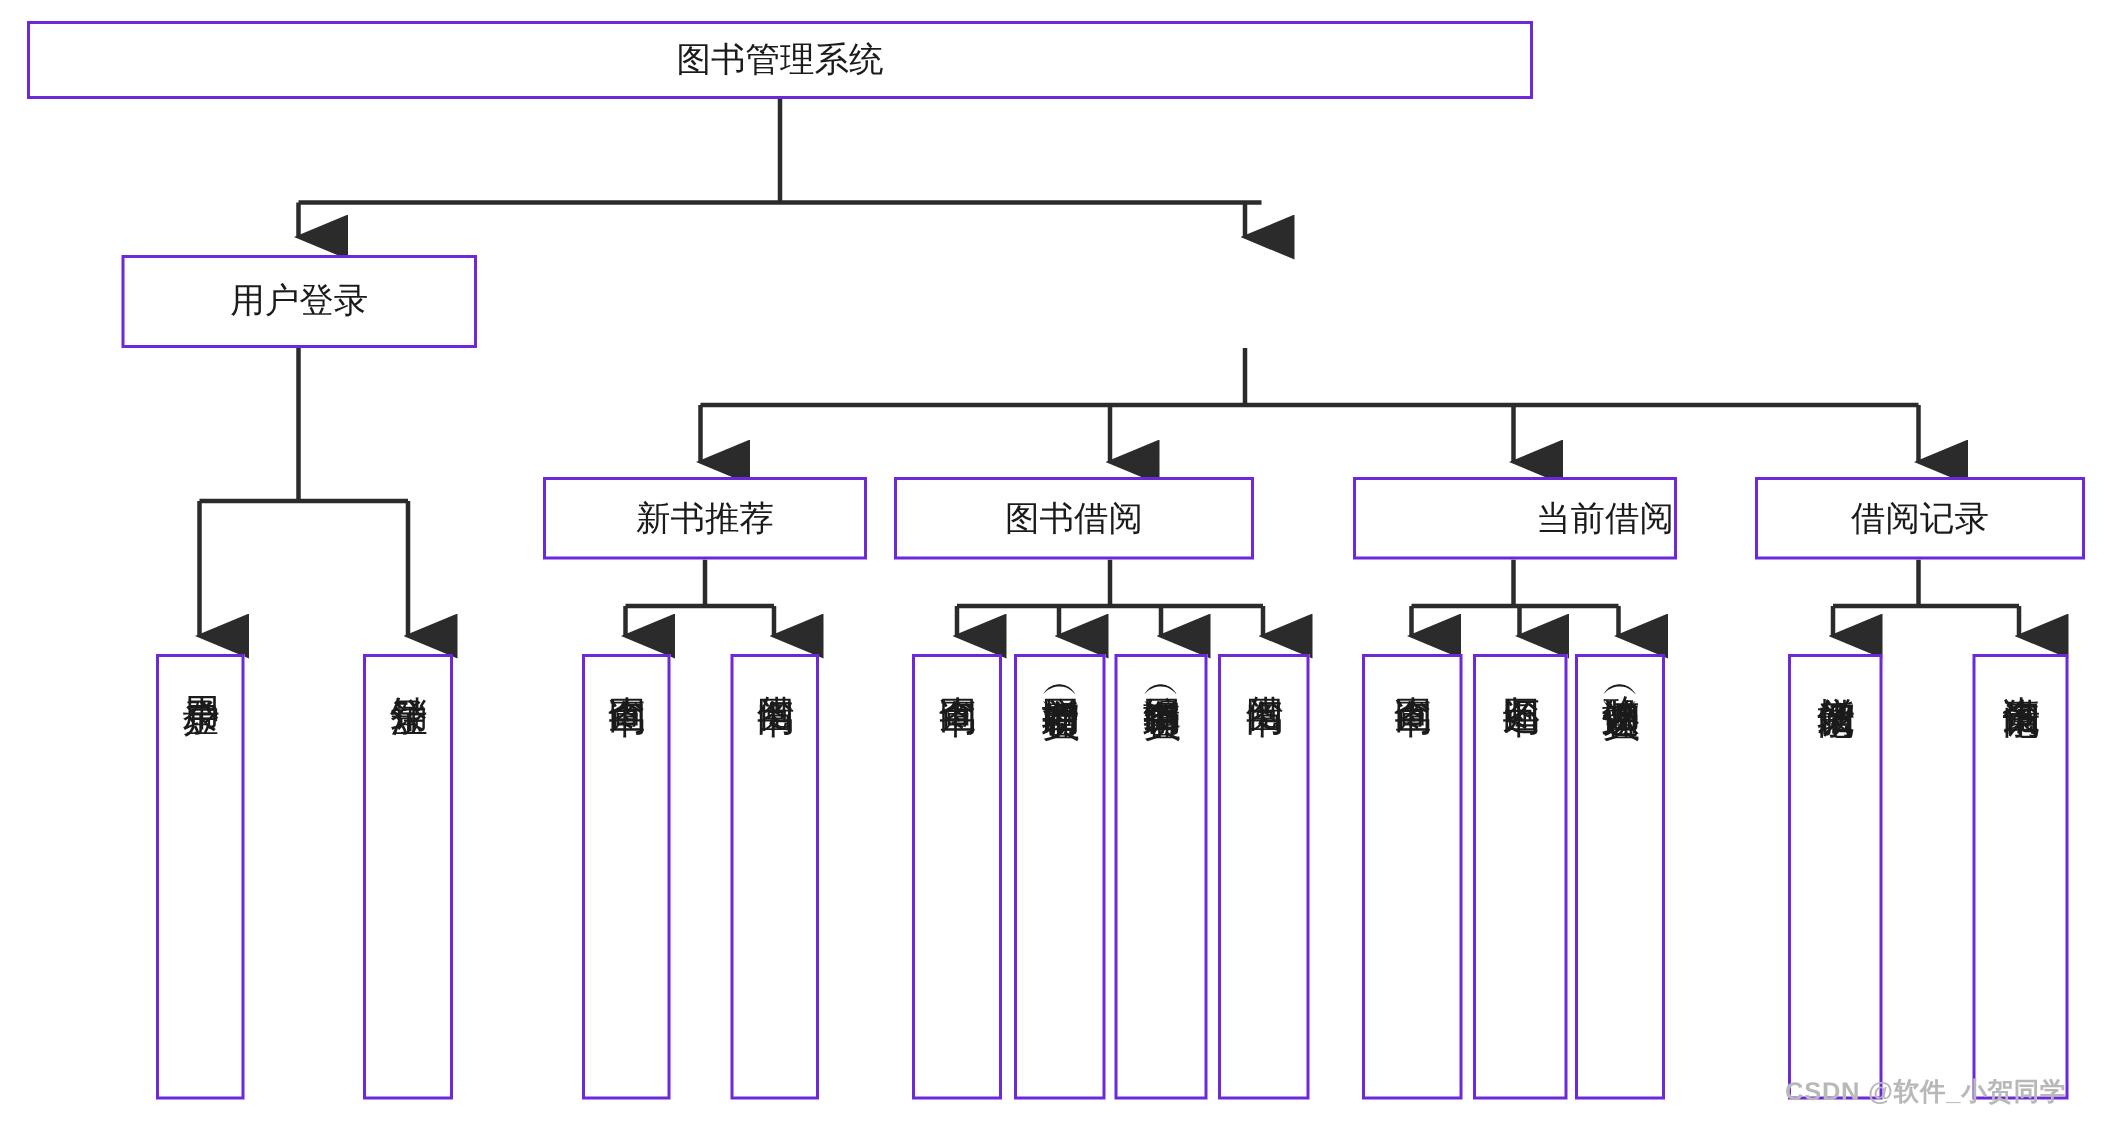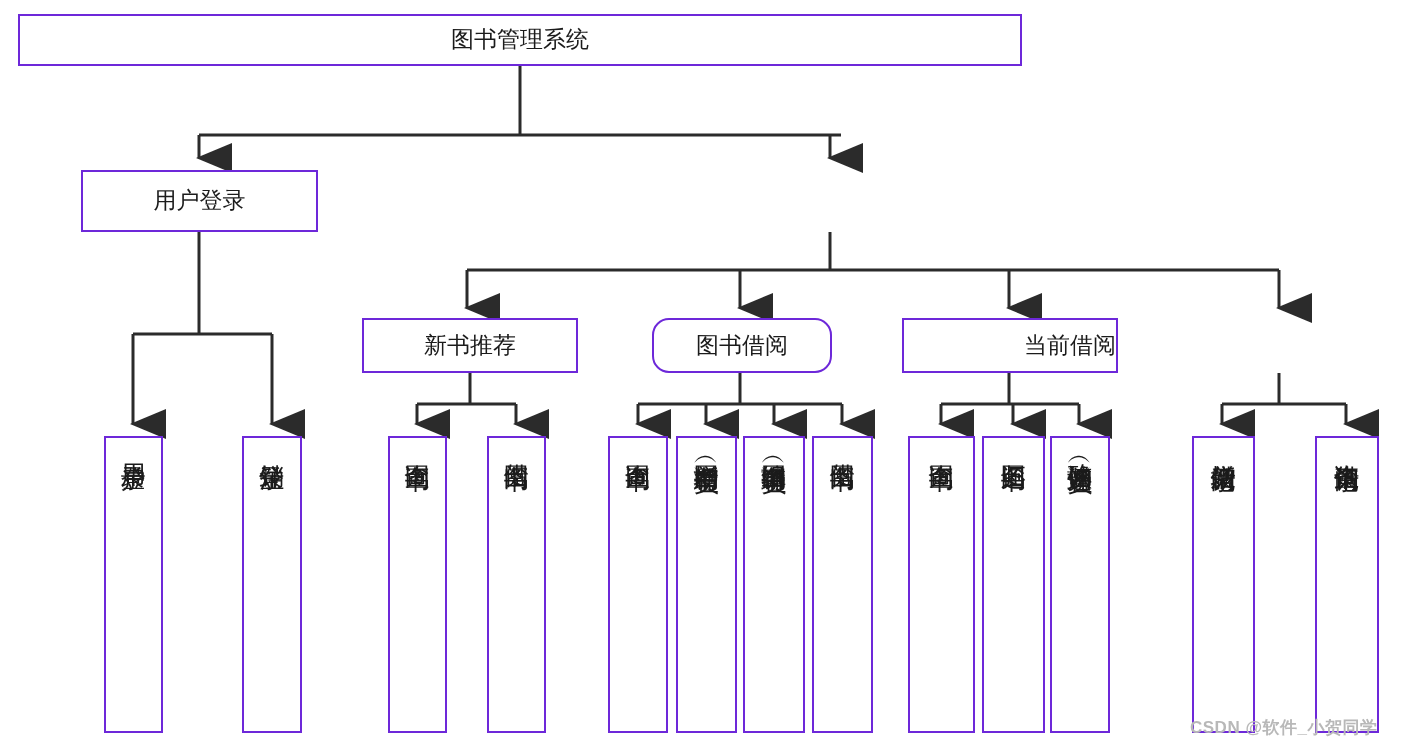--- a/index.html
+++ b/index.html
@@ -131,25 +131,28 @@
     <span class="node-label">图书管理系统</span>
   </div>
 
   <div class="node horiz" style="left:81px; top:170px; width:237px; height:62px;">
     <span class="node-label">用户登录</span>
   </div>
 
   <div class="node horiz" style="left:362px; top:318px; width:216px; height:55px;">
     <span class="node-label">新书推荐</span>
   </div>
-  <div class="node horiz" style="left:652px; top:318px; width:180px; height:55px;border-radius:17px;">
+  <div class="node horiz" style="left:596px; top:318px; width:240px; height:55px;">
     <span class="node-label">图书借阅</span>
   </div>
   <div class="node horiz" style="left:902px; top:318px; width:216px; height:55px;justify-content:flex-end;">
     <span class="node-label">当前借阅</span>
+  </div>
+  <div class="node horiz" style="left:1170px; top:318px; width:220px; height:55px;">
+    <span class="node-label">借阅记录</span>
   </div>
 
   <div class="node vert" style="left:104px; top:436px; width:59px; height:297px;">
     <span class="node-label">用户登录</span>
   </div>
   <div class="node vert" style="left:242px; top:436px; width:60px; height:297px;">
     <span class="node-label">注销登录</span>
   </div>
 
   <div class="node vert" style="left:388px; top:436px; width:59px; height:297px;">

